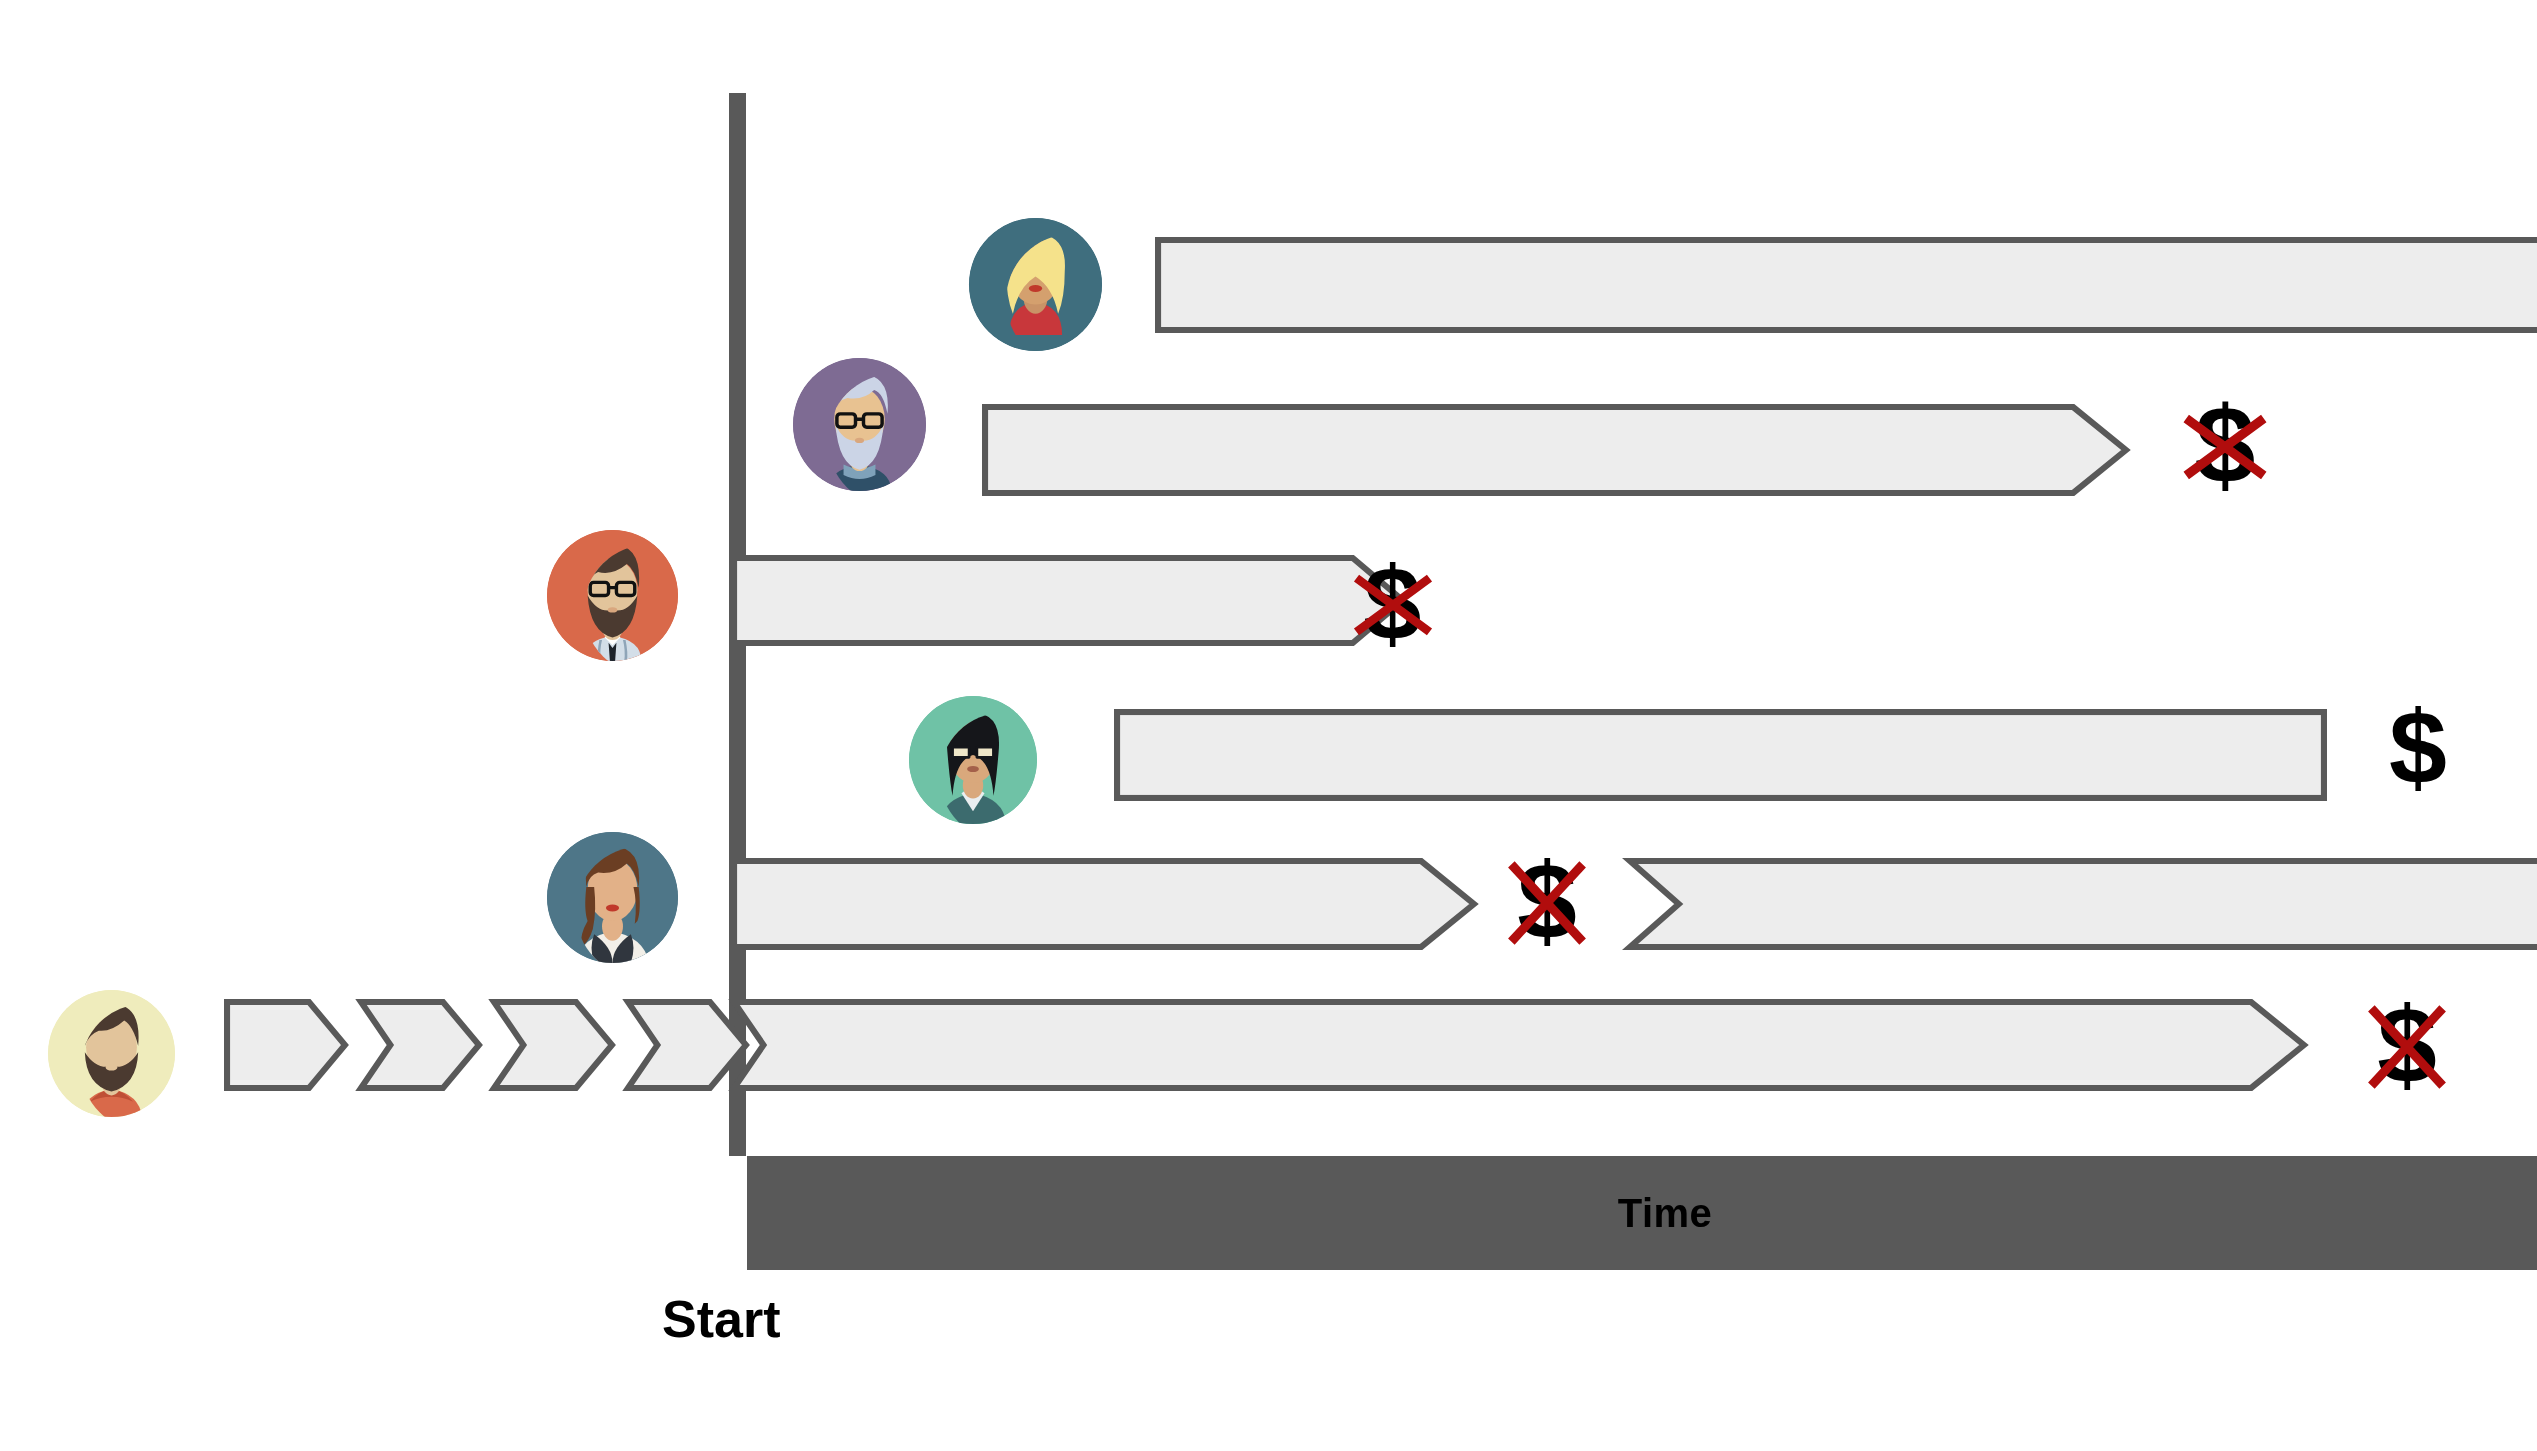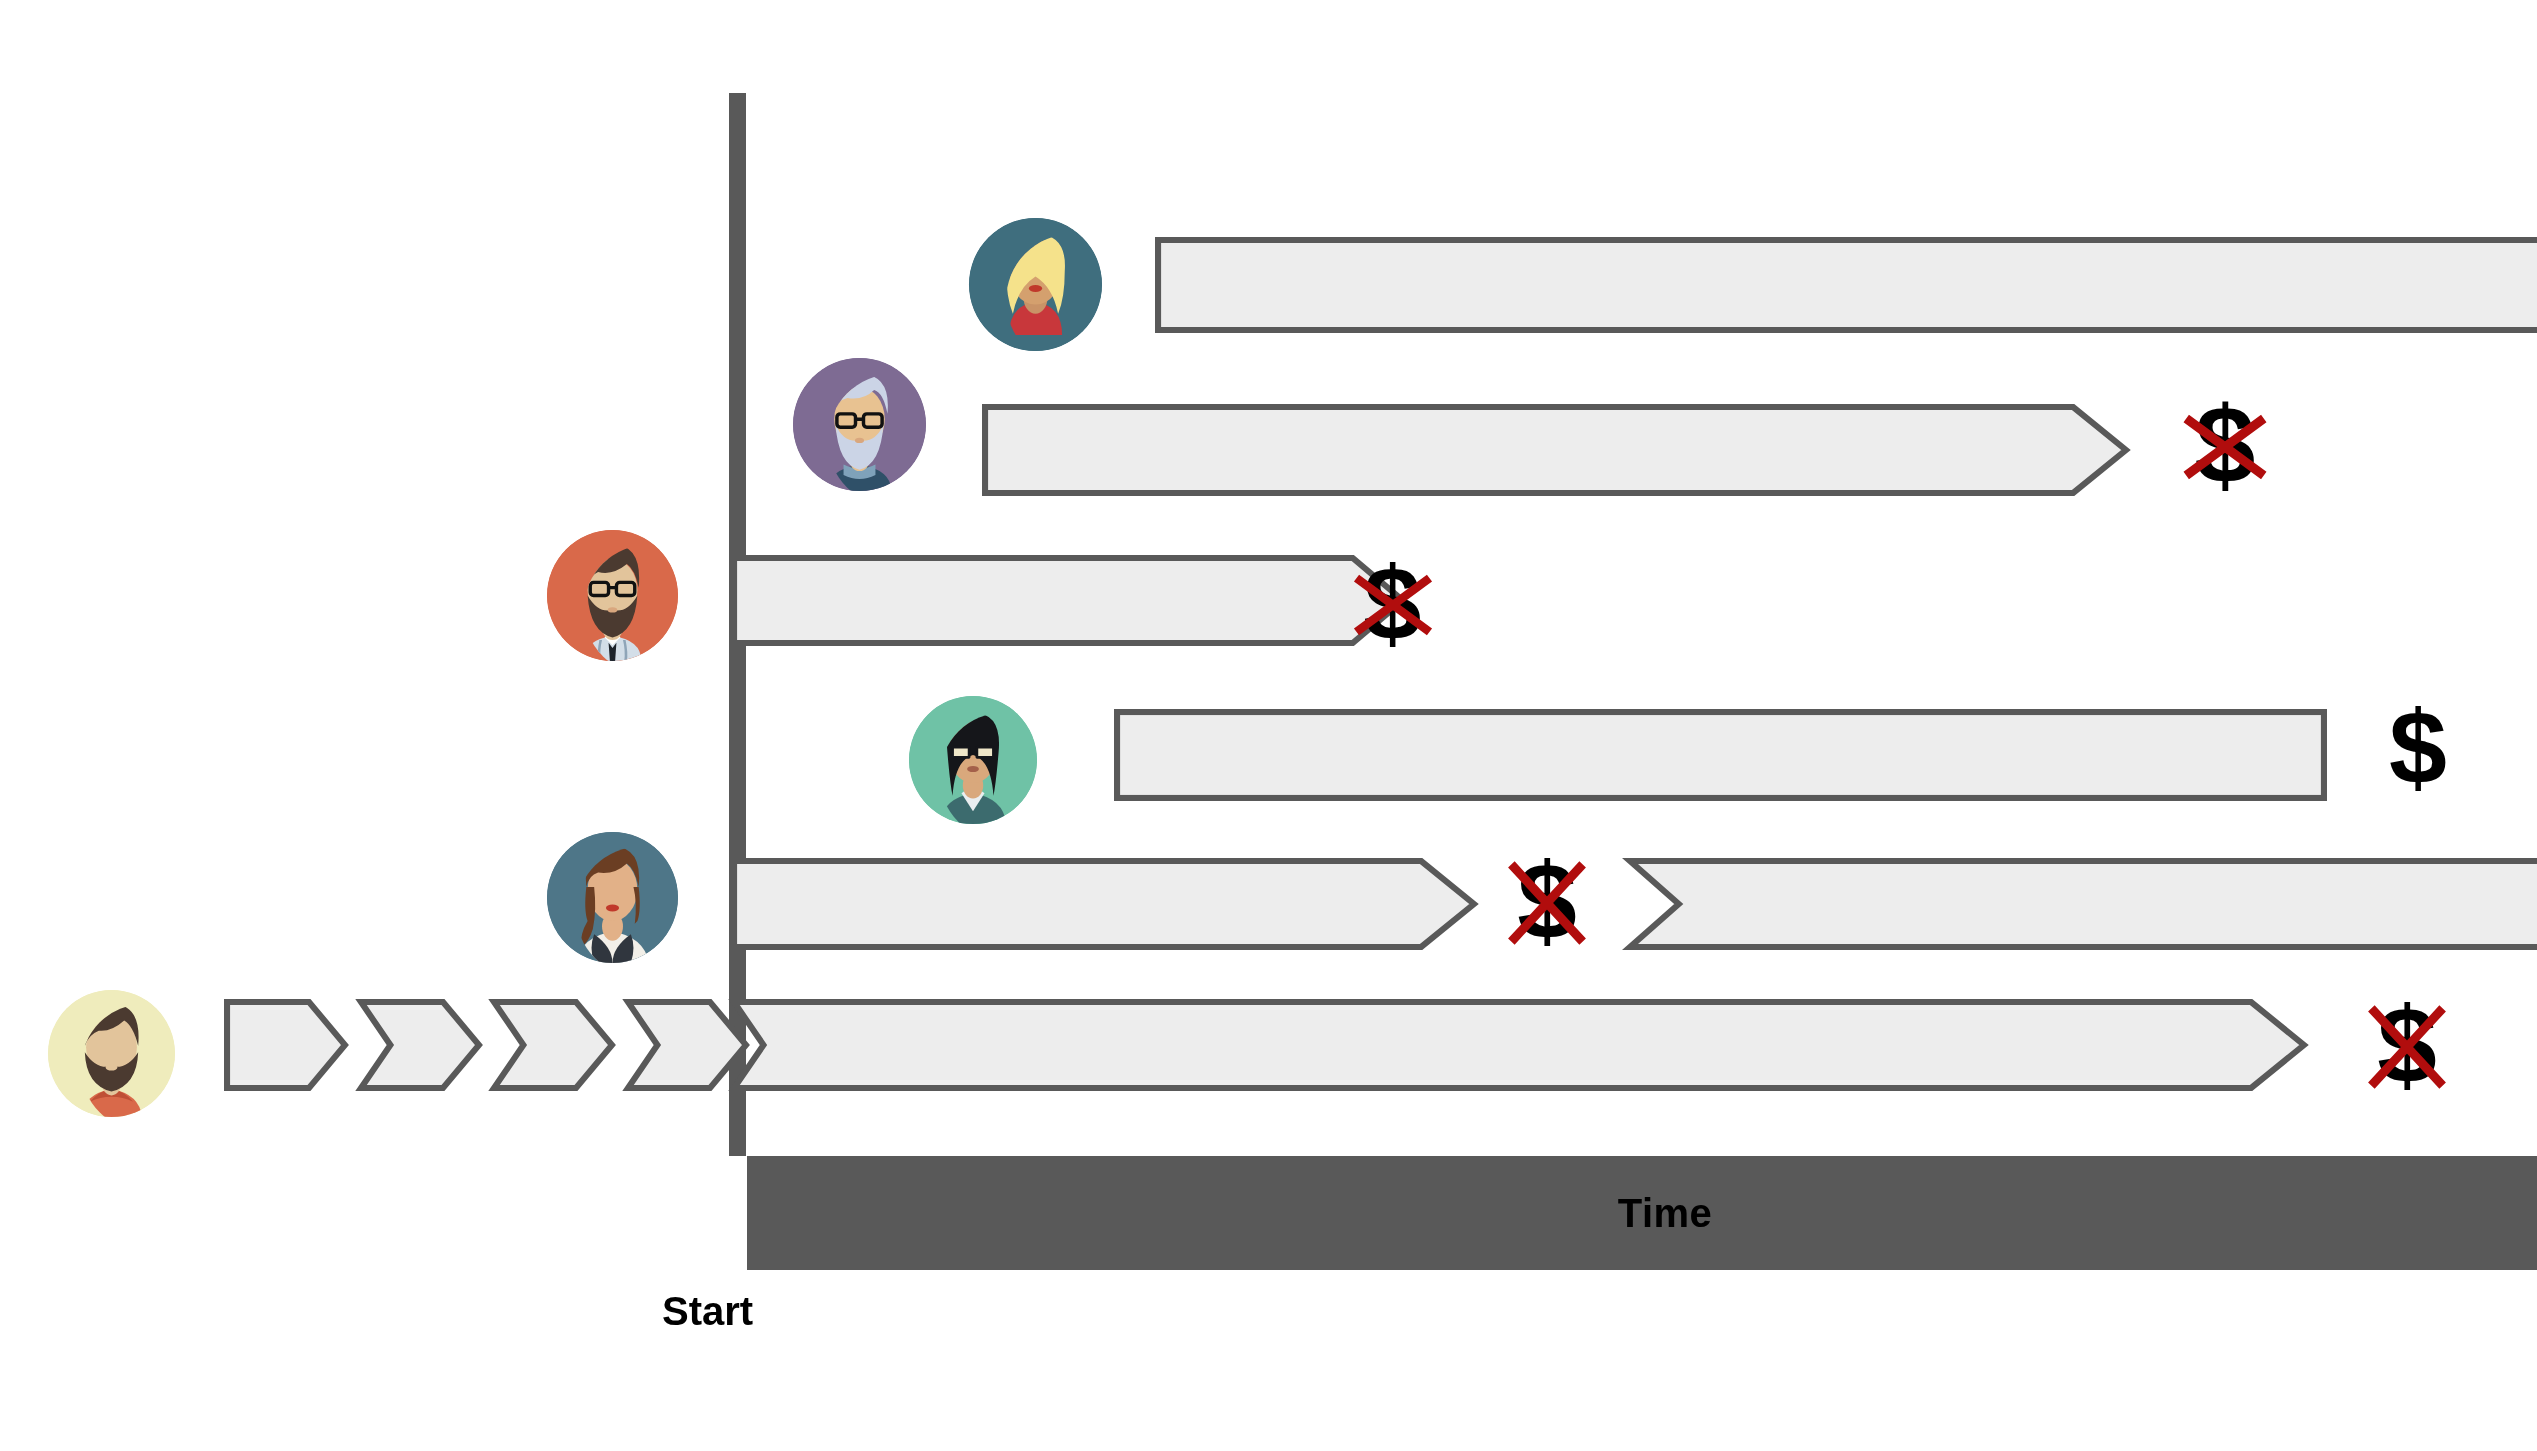--- a/index.html
+++ b/index.html
@@ -6,21 +6,21 @@
   body{font-family:"Liberation Sans",sans-serif;}
   #stage{position:relative;width:3188px;height:1452px;background:#ffffff;overflow:hidden;}
   .vline{position:absolute;background:#595959;}
   .timebar{position:absolute;background:#595959;}
   .timebar-label{
     position:absolute;left:0;top:0;width:100%;height:100%;
     display:flex;align-items:center;justify-content:center;
     color:#000;font-weight:bold;font-size:40px;letter-spacing:0.5px;
   }
   .edge-label{
-    position:absolute;color:#000;font-weight:bold;font-size:40px;white-space:nowrap;
+    position:absolute;color:#000;font-weight:bold;font-size:52px;white-space:nowrap;
   }
   .avatar{position:absolute;border-radius:50%;overflow:hidden;}
   .avatar svg{display:block;width:100%;height:100%;}
   .bar{position:absolute;}
   .bar svg{display:block;width:100%;height:100%;overflow:visible;}
   .money{
     position:absolute;font-weight:bold;color:#000;line-height:1;
     font-family:"Liberation Sans",sans-serif;
   }
   .money .glyph{position:relative;display:block;}

